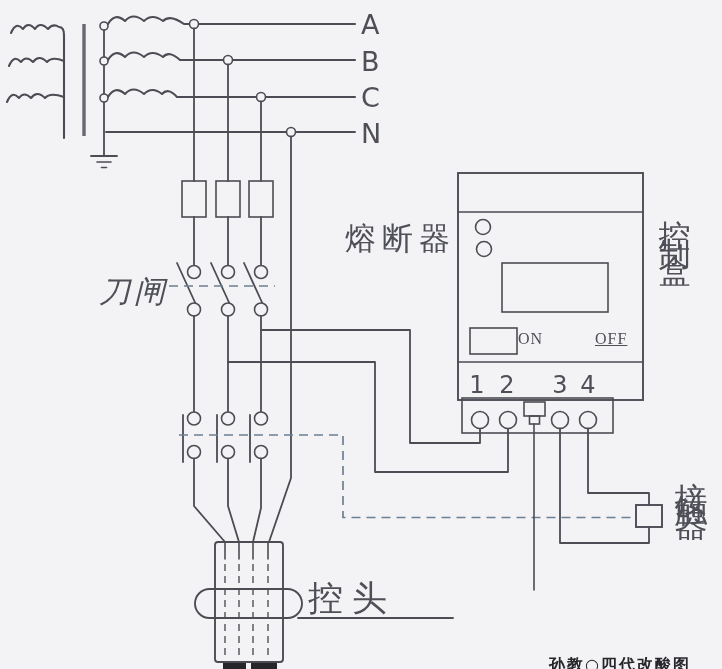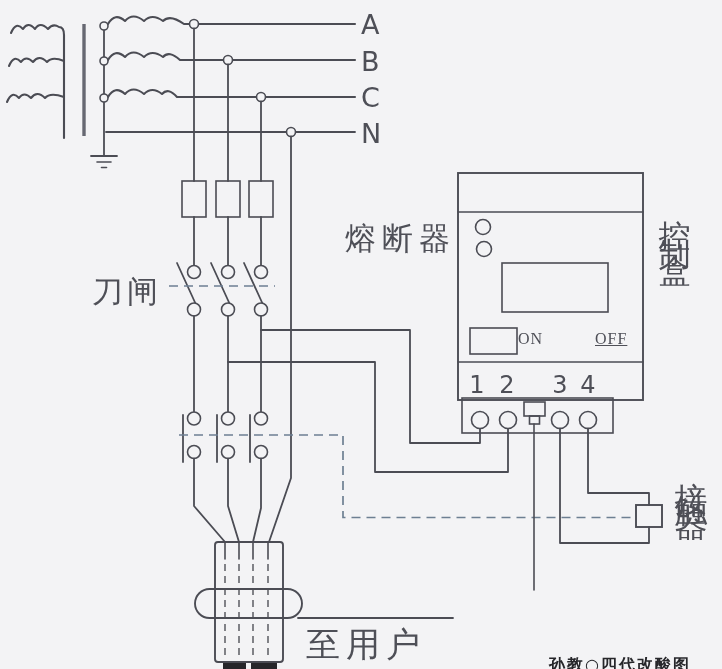--- a/index.html
+++ b/index.html
@@ -168,24 +168,24 @@
       <path class="mark" d="M251 666 H277"></path>
     </g>
   </svg>
 
   <div class="lbl phase" style="top:9px;">A</div>
   <div class="lbl phase" style="top:46px;">B</div>
   <div class="lbl phase" style="top:82px;">C</div>
   <div class="lbl phase" style="top:118px;">N</div>
 
   <div class="lbl cjk" style="left:297px;top:218px;margin-left:48px;">熔断器</div>
-  <div class="lbl cjk" style="left:92px;top:271px;letter-spacing:4px;">刀闸</div>
+  <div class="lbl cjk" style="left:99px;top:271px;letter-spacing:4px;font-style:italic;">刀闸</div>
   <div class="lbl vlabel" style="left:653px;top:195px;">控制盒</div>
   <div class="lbl vlabel" style="left:668px;top:455px;letter-spacing:14px;font-size:33px;">接触器</div>
-  <div class="lbl bigcjk" style="left:306px;top:622px;font-size:34px;letter-spacing:6px;">至用户</div>
+  <div class="lbl bigcjk" style="left:308px;top:575px;">控头</div>
 
   <div class="lbl onoff" style="left:518px;top:330px;">ON</div>
   <div class="lbl onoff" style="left:595px;top:330px;text-decoration:underline;">OFF</div>
   <div class="lbl tnum" style="left:468px;">1</div>
   <div class="lbl tnum" style="left:498px;">2</div>
   <div class="lbl tnum" style="left:551px;">3</div>
   <div class="lbl tnum" style="left:579px;">4</div>
 
   <div class="lbl wm" style="left:549px;top:655px;">孙教○四代改酸图</div>
 

